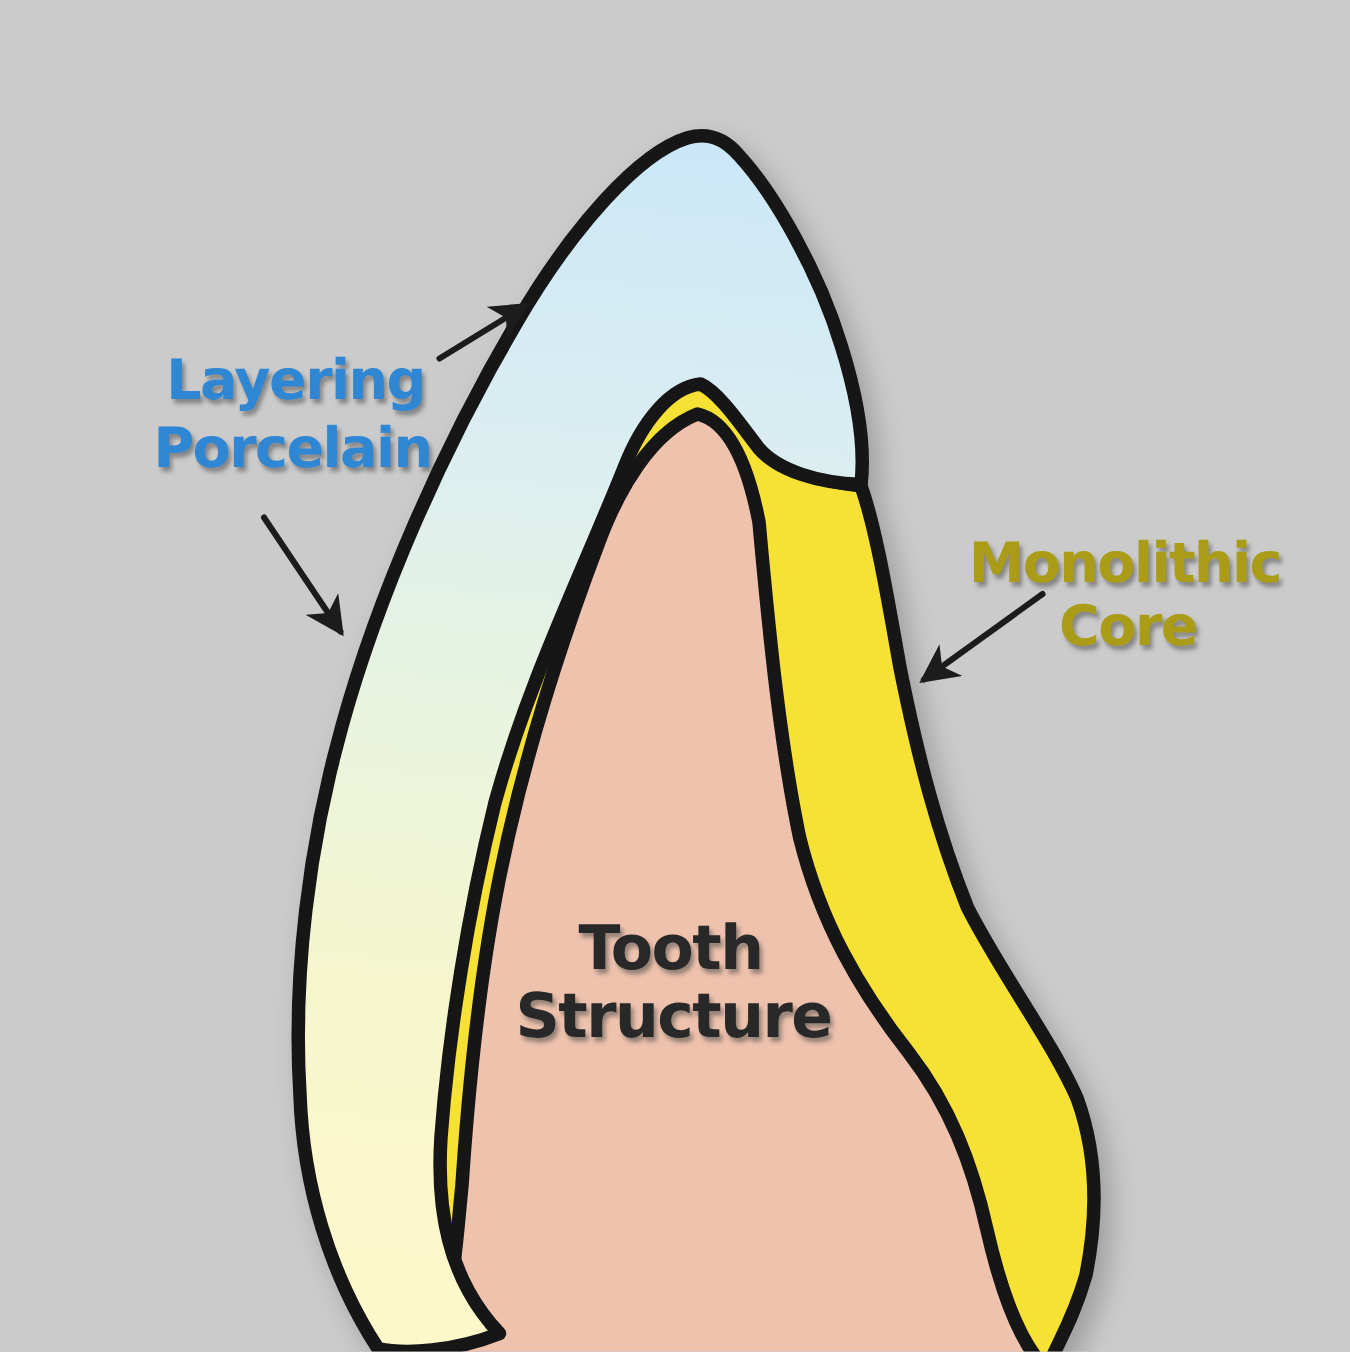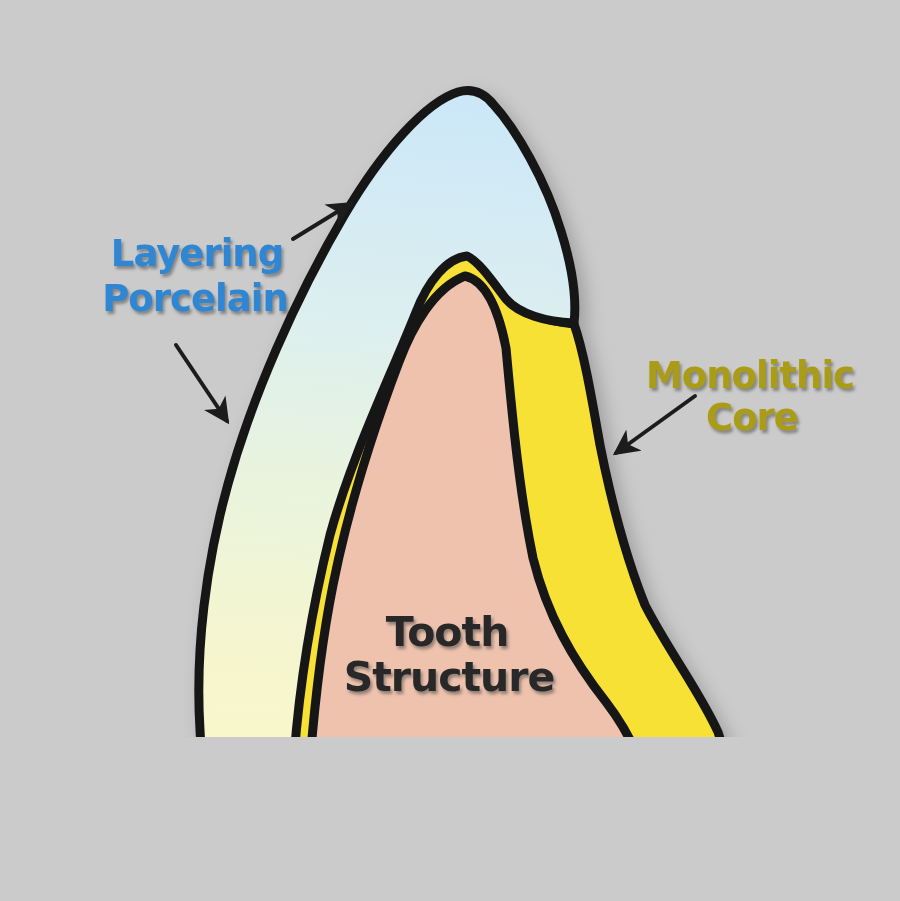--- a/index.html
+++ b/index.html
@@ -1,19 +1,19 @@
 <!DOCTYPE html>
 <html><head>
 <meta charset="utf-8">
 <style>
   html, body { margin: 0; padding: 0; background: #cbcbcb; }
   .canvas {
     position: relative;
     width: 900px;
-    height: 737px;
+    height: 901px;
     overflow: hidden;
     font-family: "DejaVu Sans", "Liberation Sans", sans-serif;
   }
   svg { display: block; width: 900px; height: 901px; }
   .tooth-group {
     filter: drop-shadow(7px 9px 9px rgba(0,0,0,0.22));
   }
   .shape {
     stroke-width: 9;
     stroke-linejoin: round;

